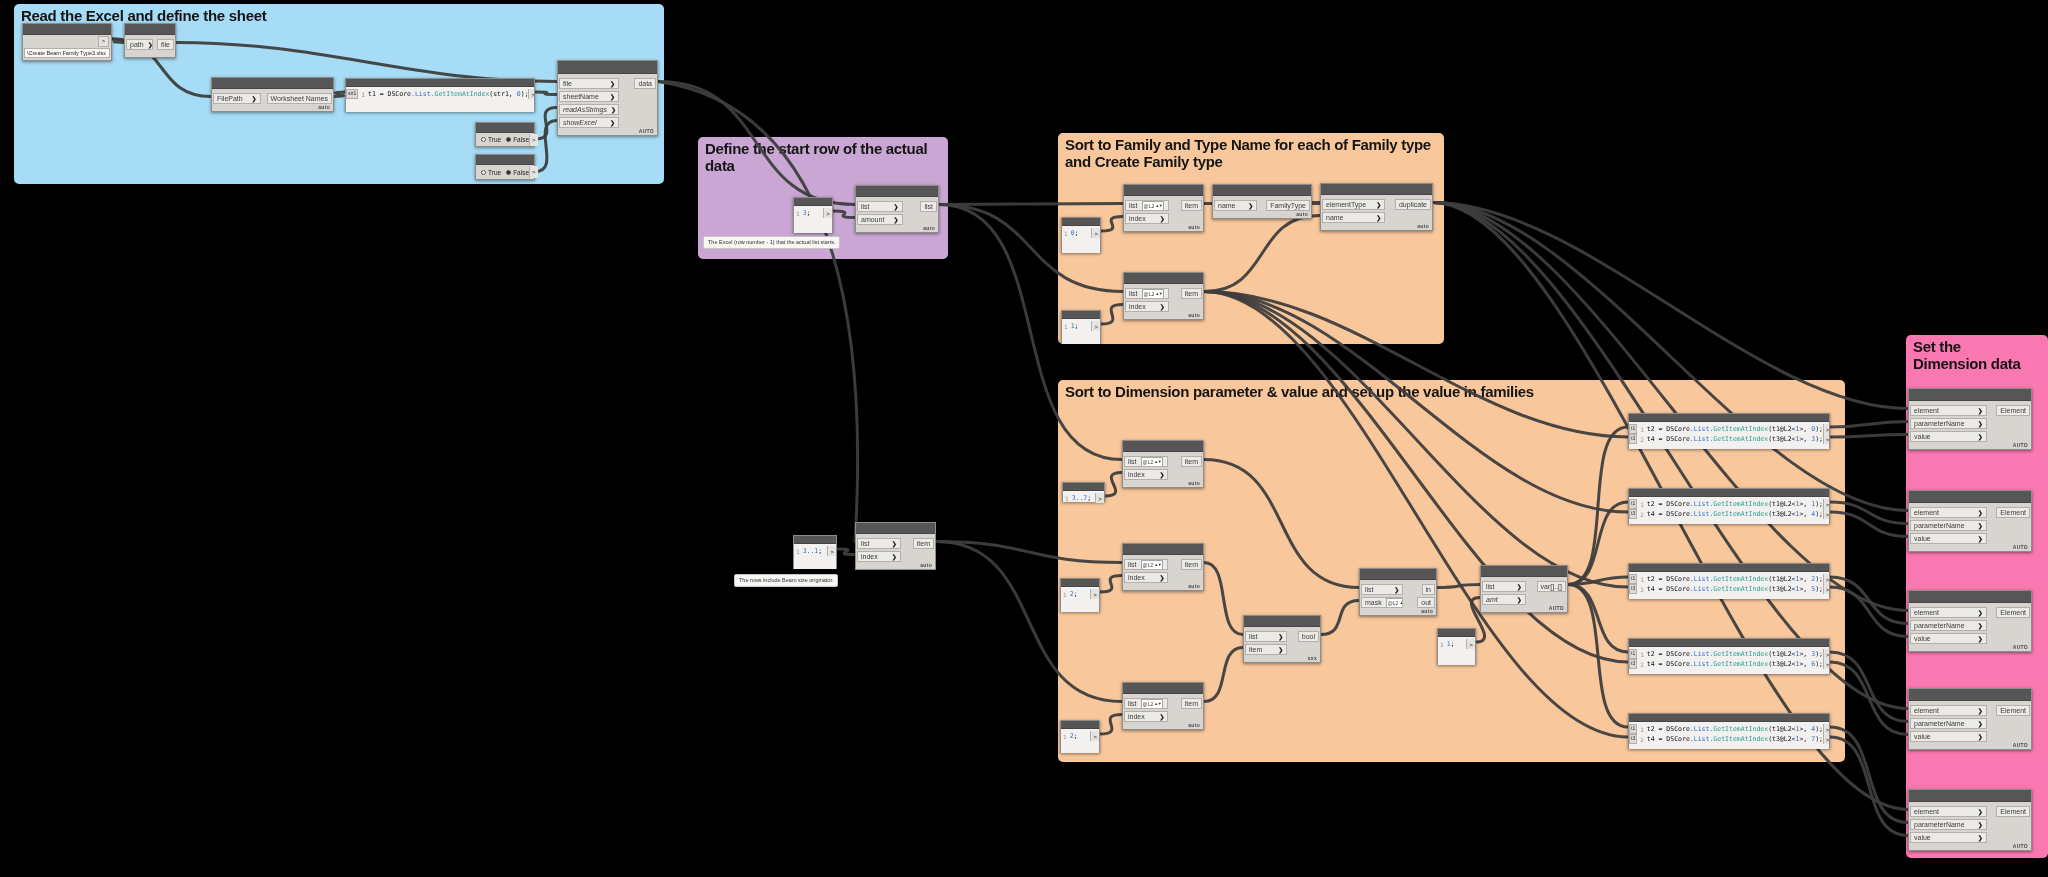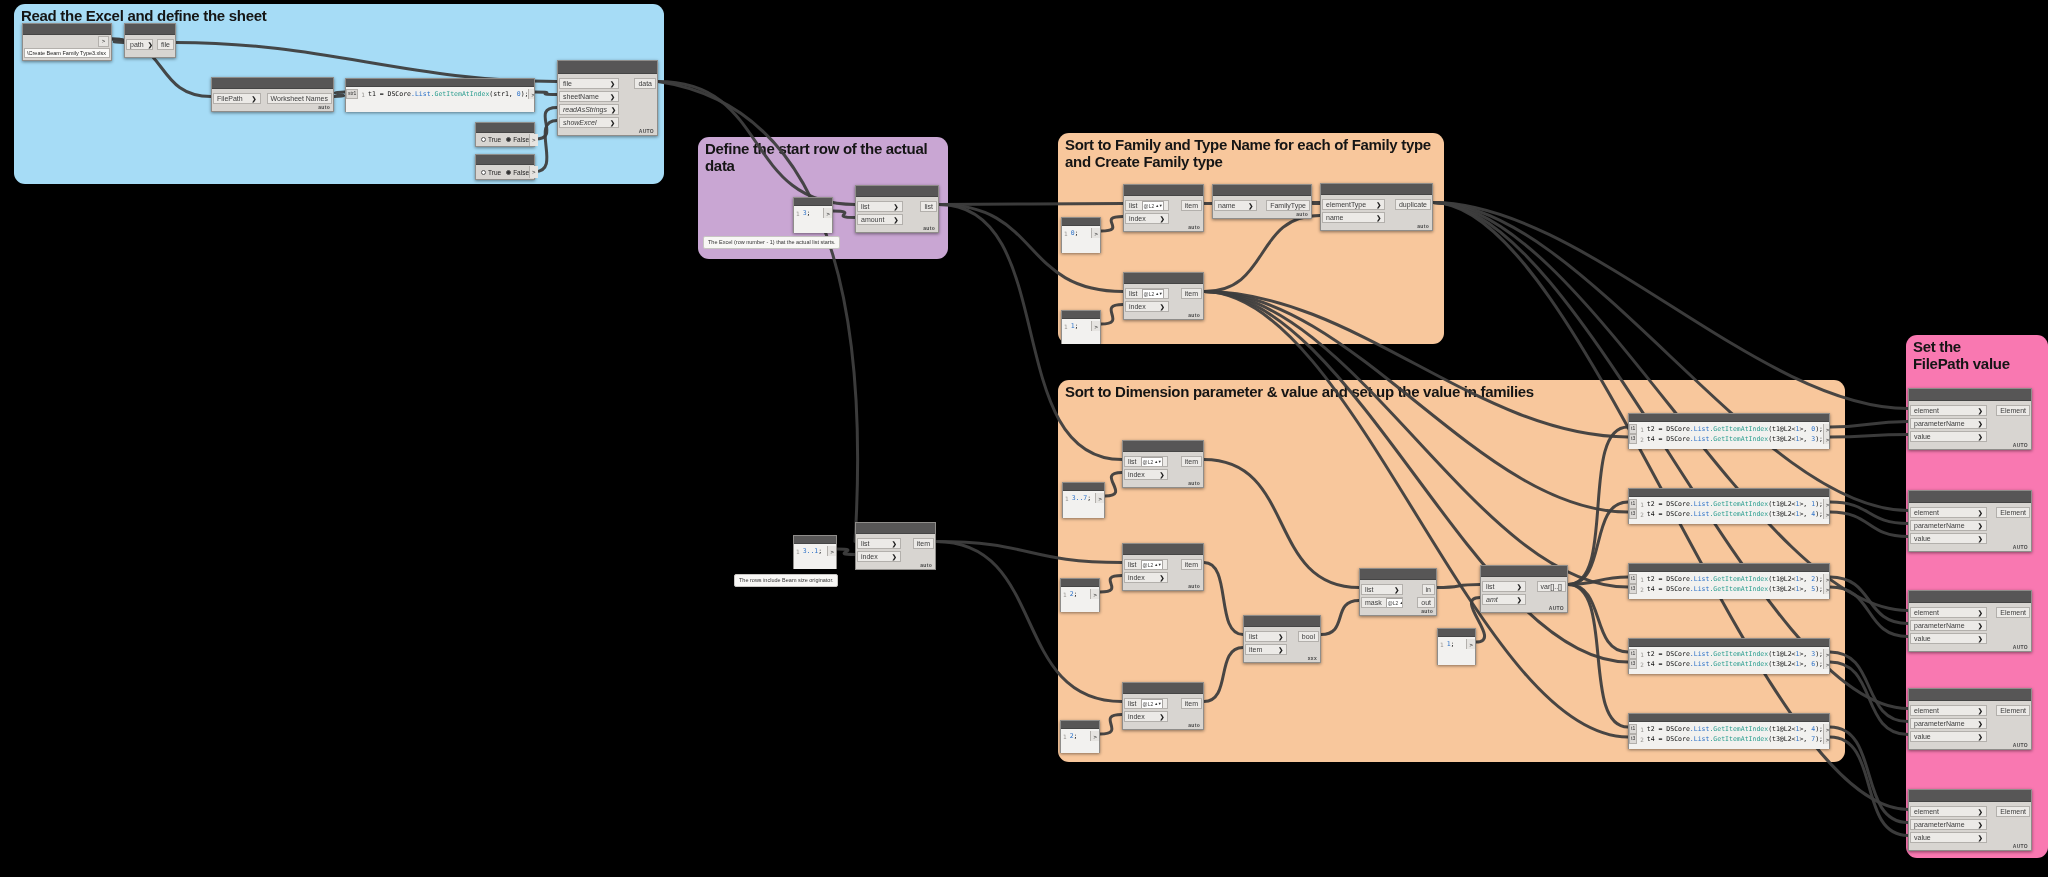--- a/index.html
+++ b/index.html
@@ -1,18 +1,18 @@
 <!DOCTYPE html>
 <html><head>
 <meta charset="utf-8">
 <style>
   html,body{margin:0;padding:0;background:#000;}
   #canvas{position:relative;width:2048px;height:877px;background:#000;overflow:hidden;
           font-family:"Liberation Sans",sans-serif;}
-  .group{position:absolute;z-index:1;border-radius:11px;}
+  .group{position:absolute;z-index:1;border-radius:5px;}
   .gtitle{padding:3px 7px;font-size:15px;font-weight:700;color:#151515;line-height:1.15;
           letter-spacing:-0.3px;white-space:pre-line;}
   #wires{position:absolute;left:0;top:0;z-index:2;pointer-events:none;}
   .note{position:absolute;z-index:3;background:#f8f7f5;border:1px solid #c7c5c2;border-radius:2px;
         font-size:5.5px;color:#333;padding:2px 4px;line-height:1.25;white-space:nowrap;}
   .node{position:absolute;z-index:4;background:#d8d5d1;border:1px solid #8f8d8a;
         box-shadow:0 1px 3px rgba(0,0,0,.45);box-sizing:border-box;}
   .nhdr{background:#575656;height:10px;border-bottom:1px solid #454545;}
   .node.hdr11 .nhdr{height:11px;}
   .node.hdr12 .nhdr{height:12px;}
@@ -122,21 +122,21 @@
     </div>
     <div class="group" style="left: 1058px; top: 133px; width: 386px; height: 211px; background: rgb(248, 199, 156);">
       <div class="gtitle">Sort to Family and Type Name for each of Family type
 and Create Family type</div>
     </div>
     <div class="group" style="left: 1058px; top: 380px; width: 787px; height: 382px; background: rgb(248, 199, 156);">
       <div class="gtitle">Sort to Dimension parameter &amp; value and set up the value in families</div>
     </div>
     <div class="group" style="left: 1906px; top: 335px; width: 142px; height: 523px; background: rgb(249, 120, 177);">
       <div class="gtitle">Set the
-FilePath value</div>
+Dimension data</div>
     </div>
     <div class="note" style="left: 703px; top: 236px;">The Excel (row number - 1) that the actual list starts.</div>
     <div class="note" style="left: 734px; top: 574px;">The rows include Beam size originator.</div>
     <div class="node fp" style="left: 22px; top: 23px; width: 90px; height: 38px;">
       <div class="nhdr"></div>
       <div class="nbody"></div>
       <div class="fbrowse">&gt;</div>
       <div class="fpath">\Create Beam Family Type3.xlsx</div>
     </div>
     <div class="node" style="left: 124px; top: 23px; width: 52px; height: 35px;">
@@ -393,21 +393,21 @@
         </div>
         <div class="prow">
           <span class="pbox pin" style="width: 57%;">
             <span>index</span>
             <span class="chev">❯</span>
           </span>
         </div>
       </div>
       <span class="lacing">auto</span>
     </div>
-    <div class="node code" style="left: 1062px; top: 482px; width: 43px; height: 36px;">
+    <div class="node code" style="left: 1062px; top: 482px; width: 43px; height: 20px;">
       <div class="nhdr"></div>
       <div class="nbody">
         <div class="cline">
           <span class="cln">1</span>
           <span class="ccode"><span class="c-blue">3..7</span>;</span>
           <span class="cout">&gt;</span>
         </div>
       </div>
     </div>
     <div class="node" style="left: 1122px; top: 440px; width: 82px; height: 48px;">

